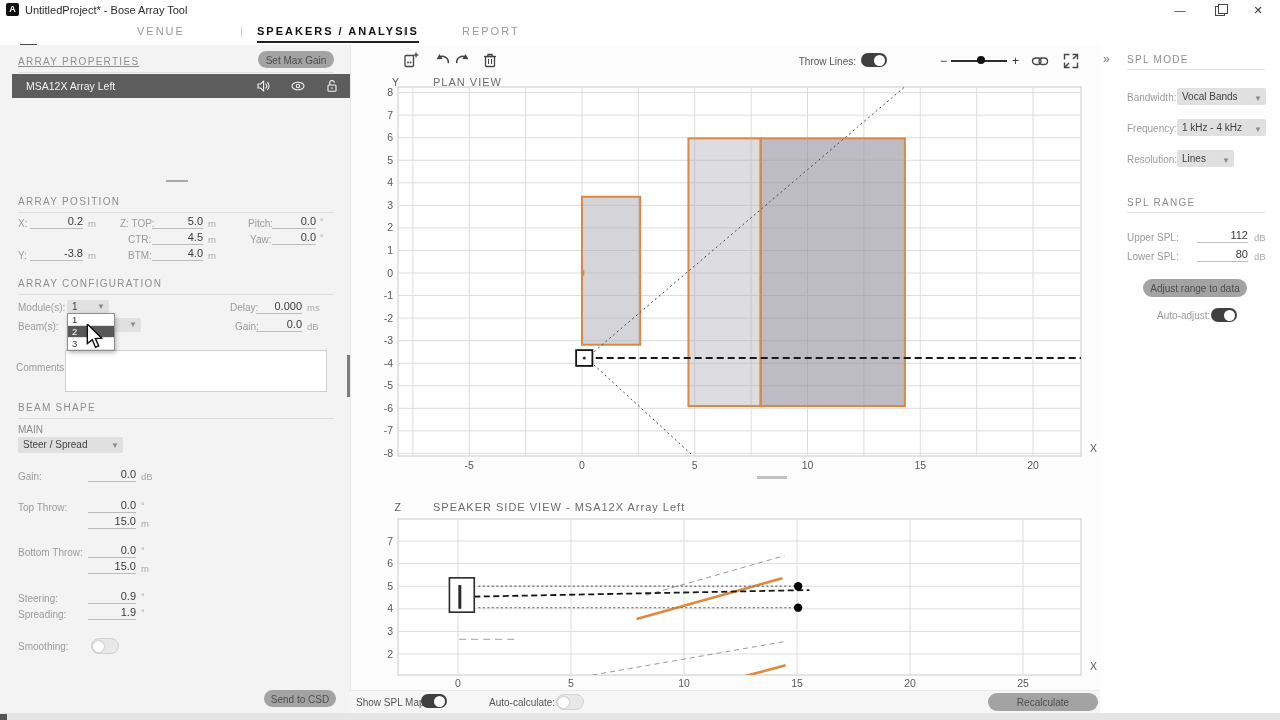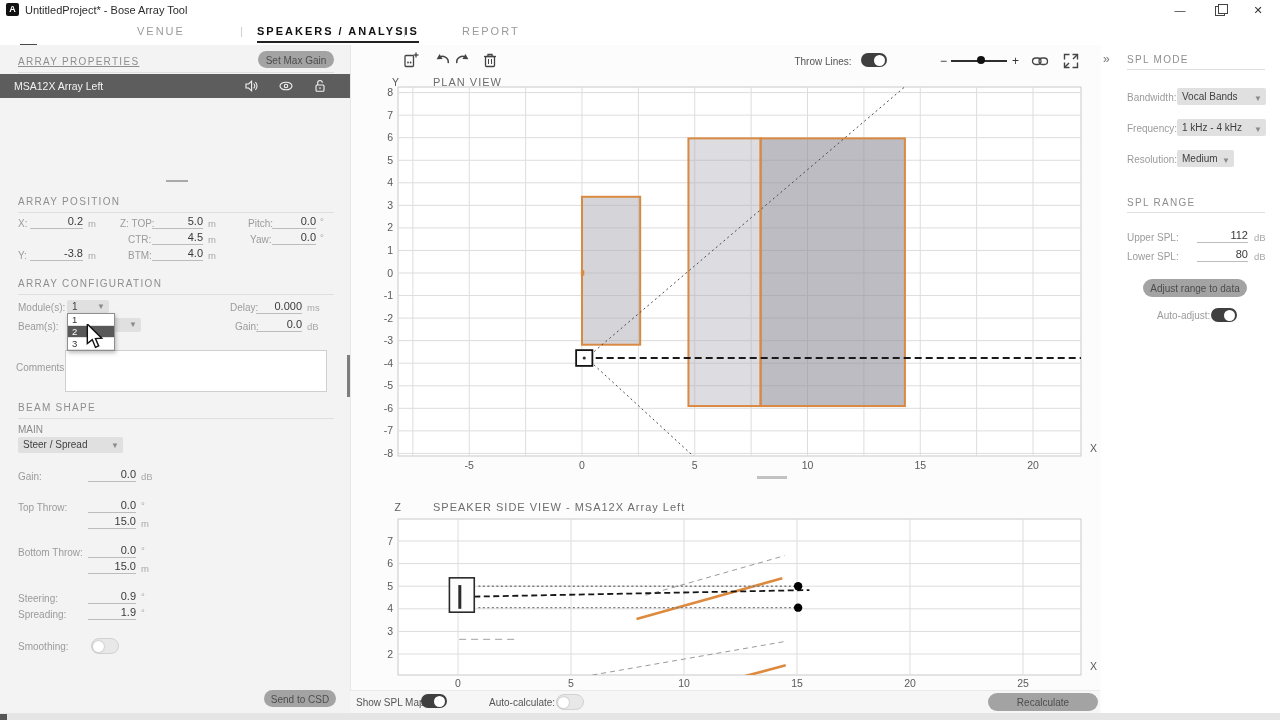--- a/index.html
+++ b/index.html
@@ -29,21 +29,21 @@
   .lbl{position:absolute;font-size:10px;color:#9b9b9b;white-space:nowrap;}
   .inp{position:absolute;border-bottom:1px solid #bcbcbc;font-size:11px;color:#3a3a3a;text-align:right;height:13px;line-height:13px;}
   .unit{position:absolute;font-size:9.5px;color:#a8a8a8;}
   .pill{position:absolute;background:#a3a3a3;border-radius:10px;font-size:10px;color:#4d4d4d;text-align:center;border:none;font-family:"Liberation Sans",sans-serif;}
   .cmb{position:absolute;background:#e0e0e0;border-radius:2px;font-size:10px;color:#3f3f3f;padding-left:5px;line-height:14px;}
   .car{position:absolute;right:4px;top:0;color:#8b8b8b;font-size:8px;font-style:normal;text-decoration:none;}
   .tg{position:absolute;width:26px;height:14px;border-radius:8px;background:#3f3f3f;}
   .tg i{position:absolute;top:1.5px;right:2px;width:11px;height:11px;border-radius:50%;background:#fff;}
   .tg.off{background:#e8e8e8;border:1px solid #d2d2d2;}
   .tg.off i{left:1px;right:auto;box-shadow:0 0 2px rgba(0,0,0,.3);}
-  #arrayrow{position:absolute;left:0;top:74px;width:350px;height:24px;background:#5d5d5d;}
+  #arrayrow{position:absolute;left:12px;top:74px;width:350px;height:24px;background:#5d5d5d;}
   #arrayrow span{position:absolute;left:14px;top:6px;font-size:10.5px;color:#f2f2f2;}
   .rowicon{position:absolute;top:4px;width:16px;height:16px;}
   #comments-box{position:absolute;left:65px;top:350px;width:256px;height:36px;background:#fff;border:1px solid #cfcfcf;resize:none;}
   #dd{position:absolute;left:67px;top:313px;width:46px;background:#fff;border:1px solid #8f8f8f;box-shadow:1px 2px 4px rgba(0,0,0,.25);z-index:30;}
   .ddi{height:11px;line-height:11px;font-size:9.5px;color:#333;padding-left:4px;border-bottom:1px solid #e0e0e0;}
   .ddi.hl{background:#585858;color:#fff;}
   #cursor{position:absolute;left:85px;top:324px;z-index:40;}
   #lscroll{position:absolute;left:347px;top:355px;width:3px;height:42px;background:#7d7d7d;}
   .handle{position:absolute;background:#a9a9a9;}
   
@@ -226,21 +226,21 @@
       <polygon points="5.6,2.9 2.6,8.3 8.6,8" fill="#444"></polygon>
     </g>
   </svg>
   <svg class="tbicon" style="left:481px;" viewBox="0 0 18 18">
     <rect x="4.5" y="5.5" width="9" height="10" rx="1" fill="none" stroke="#444" stroke-width="1.3"></rect>
     <line x1="3" y1="5.5" x2="15" y2="5.5" stroke="#444" stroke-width="1.3"></line>
     <path d="M7,5.5 V3.5 h4 v2" fill="none" stroke="#444" stroke-width="1.3"></path>
     <line x1="7.5" y1="8" x2="7.5" y2="13" stroke="#444" stroke-width="1"></line>
     <line x1="10.5" y1="8" x2="10.5" y2="13" stroke="#444" stroke-width="1"></line>
   </svg>
-  <span class="tbtxt" style="left:790px;top:56px;width:66px;text-align:center;">Throw Lines:</span>
+  <span class="tbtxt" style="left:790px;top:56px;width:66px;text-align:right;">Throw Lines:</span>
   <div class="tg" style="left:861px;top:53px;">
       <i></i>
     </div>
   <span class="tbtxt" style="left:940px;top:54px;font-size:12px;color:#333;">−</span>
   <div id="slider-track"></div>
   <div id="slider-knob"></div>
   <span class="tbtxt" style="left:1012px;top:54px;font-size:12px;color:#333;">+</span>
   <svg class="tbicon" style="left:1031px;top:52px;" viewBox="0 0 18 18">
     <rect x="1.5" y="6" width="8.5" height="6.5" rx="3.2" fill="none" stroke="#444" stroke-width="1.3"></rect>
     <rect x="8" y="6" width="8.5" height="6.5" rx="3.2" fill="none" stroke="#444" stroke-width="1.3"></rect>
@@ -398,21 +398,21 @@
     <span>Vocal Bands</span>
     <s class="car" style="top:2px;">▼</s>
   </div>
   <span class="lbl" style="left:1127px;top:123px;">Frequency:</span>
   <div class="cmb" style="left:1177px;top:119px;width:84px;height:17px;line-height:17px;">
     <span>1 kHz - 4 kHz</span>
     <s class="car" style="top:2px;">▼</s>
   </div>
   <span class="lbl" style="left:1127px;top:154px;">Resolution:</span>
   <div class="cmb" style="left:1177px;top:150px;width:52px;height:17px;line-height:17px;">
-    <span>Medium</span>
+    <span>Lines</span>
     <s class="car" style="top:2px;">▼</s>
   </div>
   <div class="sect" style="left:1127px;top:197px;">SPL RANGE</div>
   <div class="hr" style="left:1127px;top:212px;width:138px;"></div>
   <span class="lbl" style="left:1127px;top:232px;">Upper SPL:</span>
   <div class="inp" style="left:1197px;top:229px;width:51px;">112</div>
   <span class="unit" style="left:1254px;top:232px;">dB</span>
   <span class="lbl" style="left:1127px;top:251px;">Lower SPL:</span>
   <div class="inp" style="left:1197px;top:248px;width:51px;">80</div>
   <span class="unit" style="left:1254px;top:251px;">dB</span>

